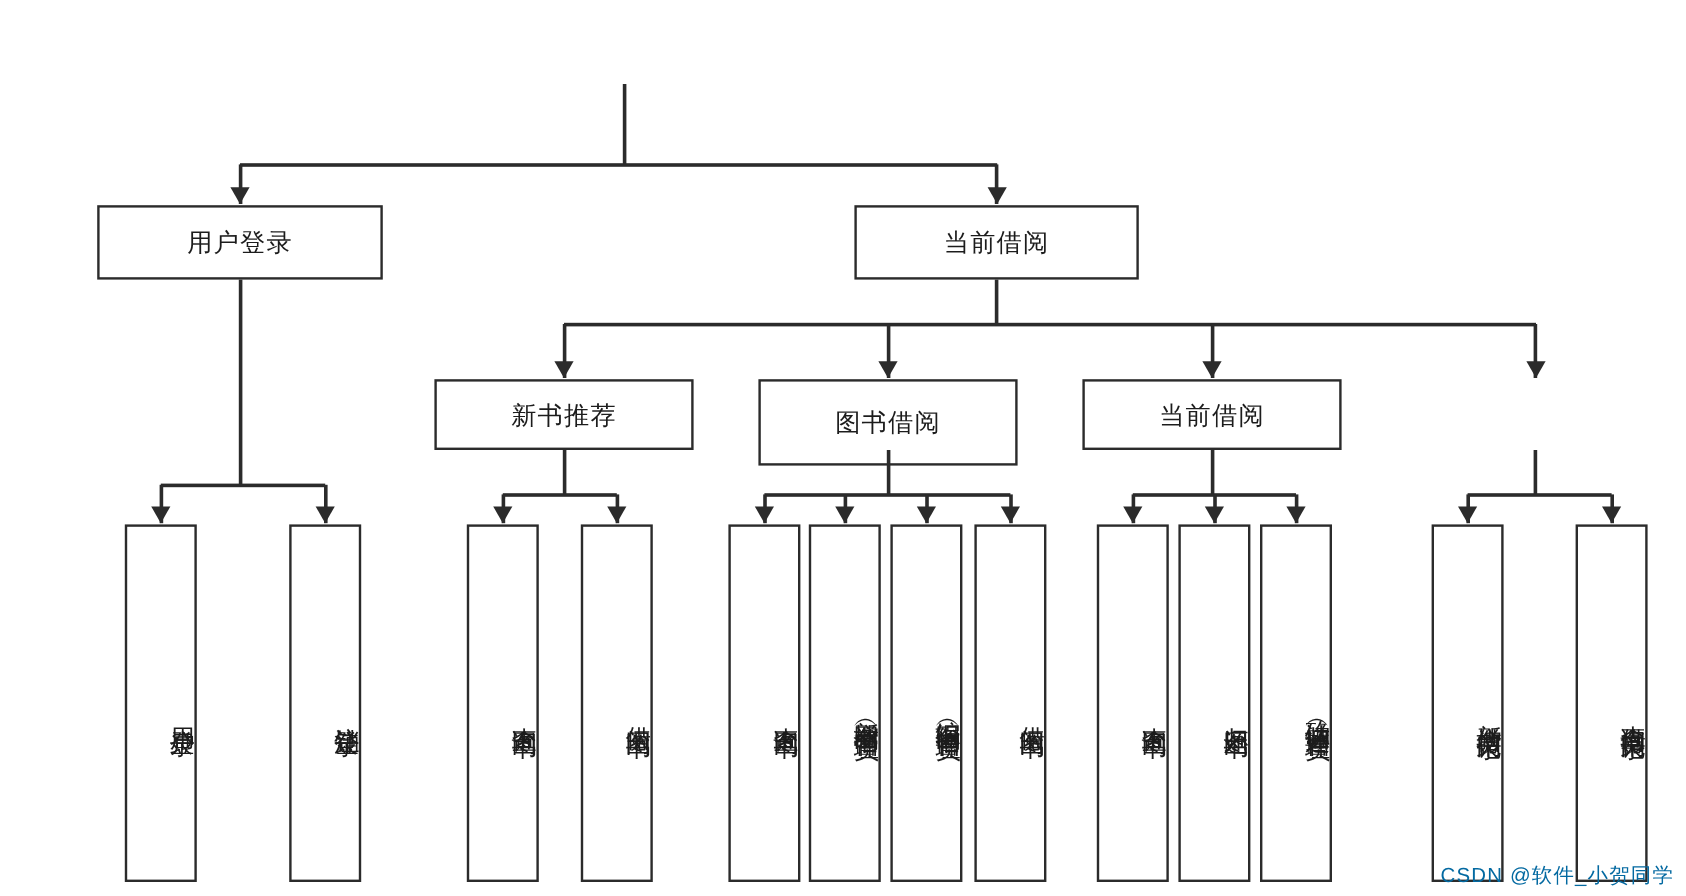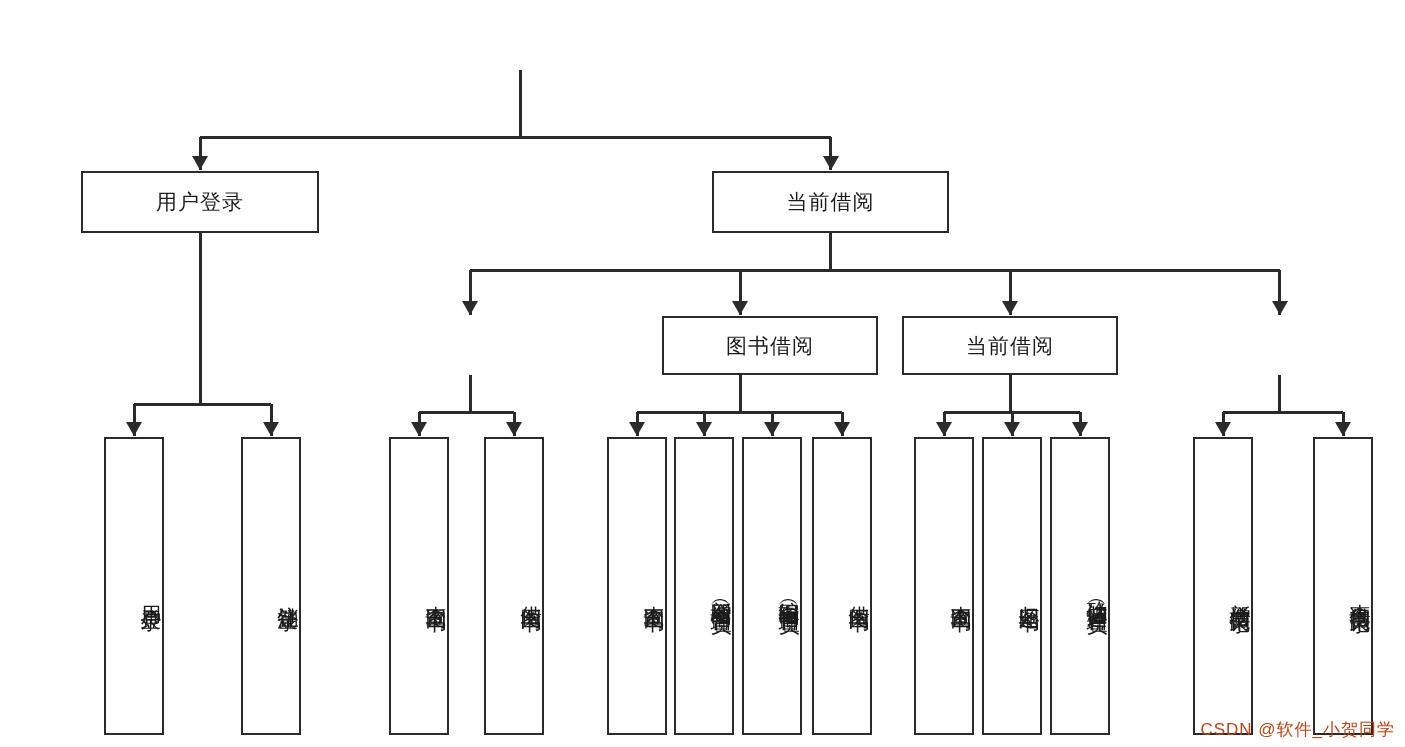--- a/index.html
+++ b/index.html
@@ -56,36 +56,39 @@
     height: 0;
     border-left: 8px solid transparent;
     border-right: 8px solid transparent;
     border-top: 14px solid #2b2b2b;
   }
   #watermark {
     position: absolute;
     right: 10px;
     bottom: 6px;
     font-size: 17px;
-    color: #c2410c;
+    color: #0369a1;
     letter-spacing: 1px;
     white-space: nowrap;
   }
 </style>
 </head>
 <body>
 
 <div id="canvas">
     <div class="node horiz" style="left: 81px; top: 171px; width: 238px; height: 62px;">
       <span>用户登录</span>
     </div>
     <div class="node horiz" style="left: 712px; top: 171px; width: 237px; height: 62px;">
       <span>当前借阅</span>
     </div>
-    <div class="node horiz" style="left: 632px; top: 316px; width: 216px; height: 59px; margin-left: 30px;">
+    <div class="node horiz" style="left: 362px; top: 316px; width: 216px; height: 59px;">
+      <span>新书推荐</span>
+    </div>
+    <div class="node horiz" style="left: 632px; top: 316px; width: 216px; height: 72px;">
       <span>图书借阅</span>
     </div>
     <div class="node horiz" style="left: 902px; top: 316px; width: 216px; height: 59px;">
       <span>当前借阅</span>
     </div>
     <div class="node vert" style="left: 104px; top: 437px; width: 60px; height: 298px;">
       <span class="vlabel">用户登录</span>
     </div>
     <div class="node vert" style="left: 241px; top: 437px; width: 60px; height: 298px;">
       <span class="vlabel">注销登录</span>

